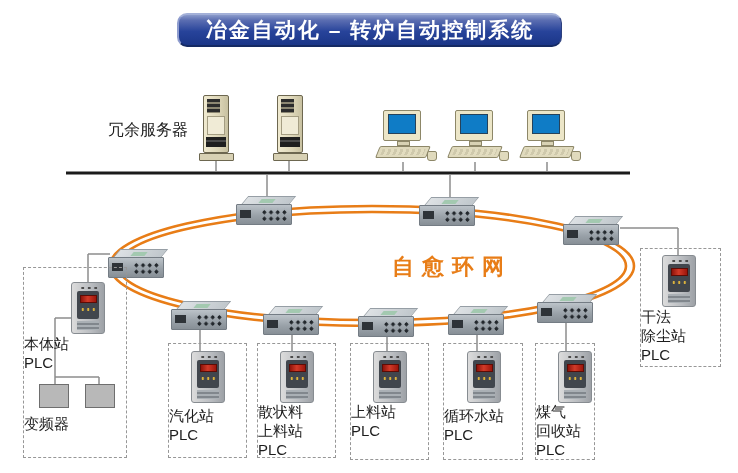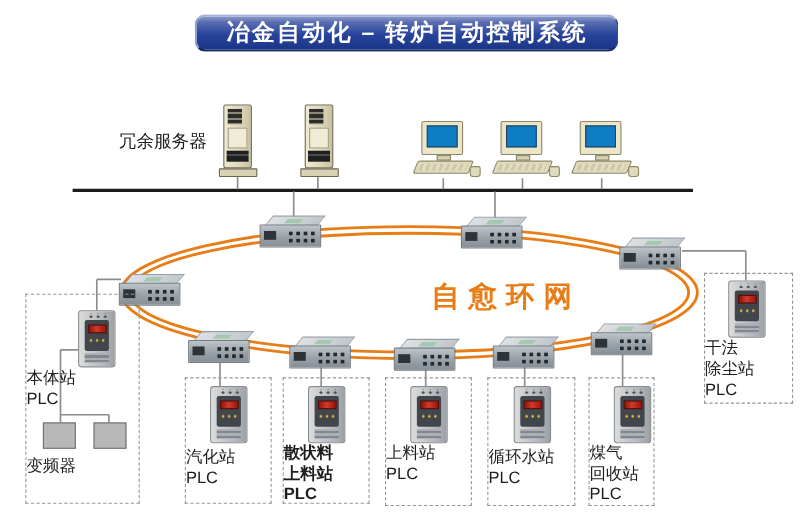--- a/index.html
+++ b/index.html
@@ -9,21 +9,21 @@
 
   
   .banner{position:absolute;left:177px;top:13px;width:385px;height:34px;border-radius:10px;
     background:linear-gradient(180deg,#8a9aca 0%,#5a6db1 18%,#27439a 55%,#1b3688 100%);
     border-top:2px solid #a3b0d8;border-left:2px solid #8e9cce;border-right:1px solid #2c3f7e;
     border-bottom:2px solid #152a64;box-sizing:border-box;
     color:#fff;font-size:21px;font-weight:bold;text-align:center;line-height:30px;letter-spacing:2px;}
 
   
   .lbl{position:absolute;color:#1c1c1c;font-size:16px;line-height:19px;}
-  .ring-label{position:absolute;left:392px;top:252px;color:#e87d17;font-size:26px;
+  .ring-label{position:absolute;left:392px;top:252px;color:#e87d17;font-size:22px;
     font-weight:bold;letter-spacing:8px;}
 
   
   .dashed-box{position:absolute;border:1.5px dashed #979797;box-sizing:border-box;background:transparent;}
   .station-label{position:absolute;left:0;right:0;font-size:15px;
     line-height:1.28;color:#1d1d1d;}
   .station-label span{display:block;}
 
   
   .switch{position:absolute;width:58px;height:28px;}
@@ -244,21 +244,21 @@
     <div class="station-label" style="top:62px;">
       <span>汽化站</span>
       <span>PLC</span>
       <span></span>
     </div>
   </div>
   <div class="dashed-box" style="left:257px;top:343px;width:79px;height:115px;">
     <div class="plc" style="left:22px;top:7px;">
         <div class="plc-panel"></div>
       </div>
-    <div class="station-label" style="top:58px;font-weight:bold;">
+    <div class="station-label" style="top:58px;">
       <span>散状料</span>
       <span>上料站</span>
       <span>PLC</span>
     </div>
   </div>
   <div class="dashed-box" style="left:350px;top:343px;width:79px;height:117px;">
     <div class="plc" style="left:22px;top:7px;">
         <div class="plc-panel"></div>
       </div>
     <div class="station-label" style="top:58px;">

